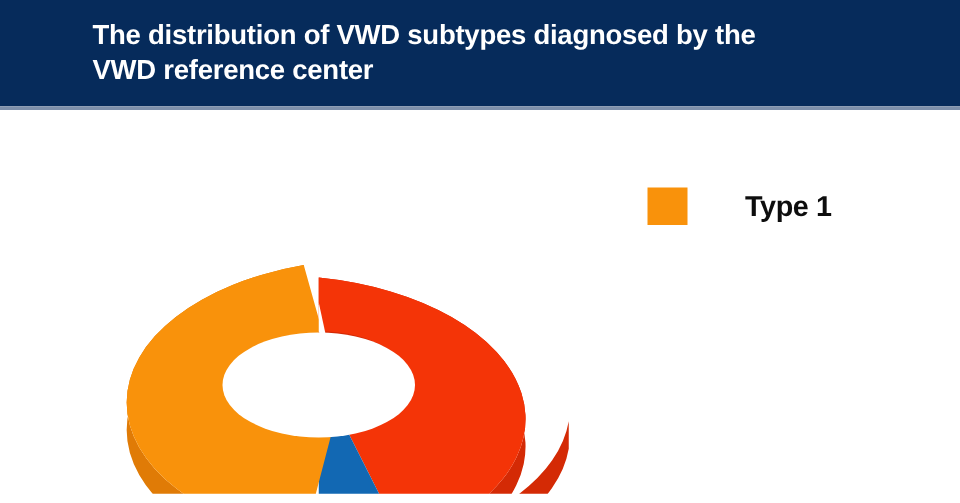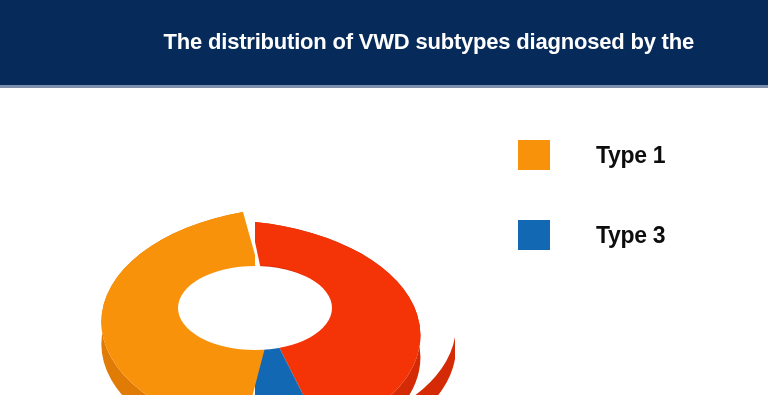--- a/index.html
+++ b/index.html
@@ -24,21 +24,21 @@
   }
   .header-underline2{
     position:absolute;left:0;top:88px;width:768px;height:2px;
     background:#ffffff;
   }
   .chart-title{
     color:#ffffff;
     font-size:22px;
     font-weight:bold;
     line-height:28px;
-    text-align:right;
+    text-align:left;
     letter-spacing:-0.2px;
     width:620px;
     margin-top:-2px;
   }
 
   
   .chart-area{
     position:absolute;left:0;top:90px;width:768px;height:312px;
   }
   .donut-svg{position:absolute;left:20px;top:5px;}
@@ -47,21 +47,21 @@
     fill:#ffffff;
     font-family:"Liberation Sans", sans-serif;
     font-size:27px;
     font-weight:bold;
     text-anchor:middle;
     dominant-baseline:central;
   }
 
   
   .legend{
-    position:absolute;left:518px;top:140px;
+    position:absolute;left:518px;top:150px;
     width:240px;
   }
   .legend-item{
     display:flex;align-items:center;
     height:30px;
     margin-bottom:50px;
   }
   .legend-item:last-child{margin-bottom:0;}
   .legend-swatch{
     width:32px;height:30px;
@@ -76,20 +76,21 @@
     letter-spacing:-0.3px;
   }
 </style>
 </head>
 <body>
 
 <div class="header">
   <div class="chart-title">
     <span>The distribution of VWD subtypes diagnosed by the</span>
     <br>
+    <span>VWD reference center</span>
   </div>
 </div>
 <div class="header-underline"></div>
 <div class="header-underline2"></div>
 
 <div class="chart-area">
 
   <svg class="donut-svg" width="480" height="300" viewBox="0 0 480 300">
     <defs>
       
@@ -137,18 +138,14 @@
 </div>
 
 <div class="legend">
 
   <div class="legend-item">
     <span class="legend-swatch" style="background:#F9920B"></span>
     <span class="legend-label">Type 1</span>
   </div>
 
 
-  <div class="legend-item">
-    <span class="legend-swatch" style="background:#1268B3"></span>
-    <span class="legend-label">Type 3</span>
-  </div>
 
 </div>
 
 </body></html>

